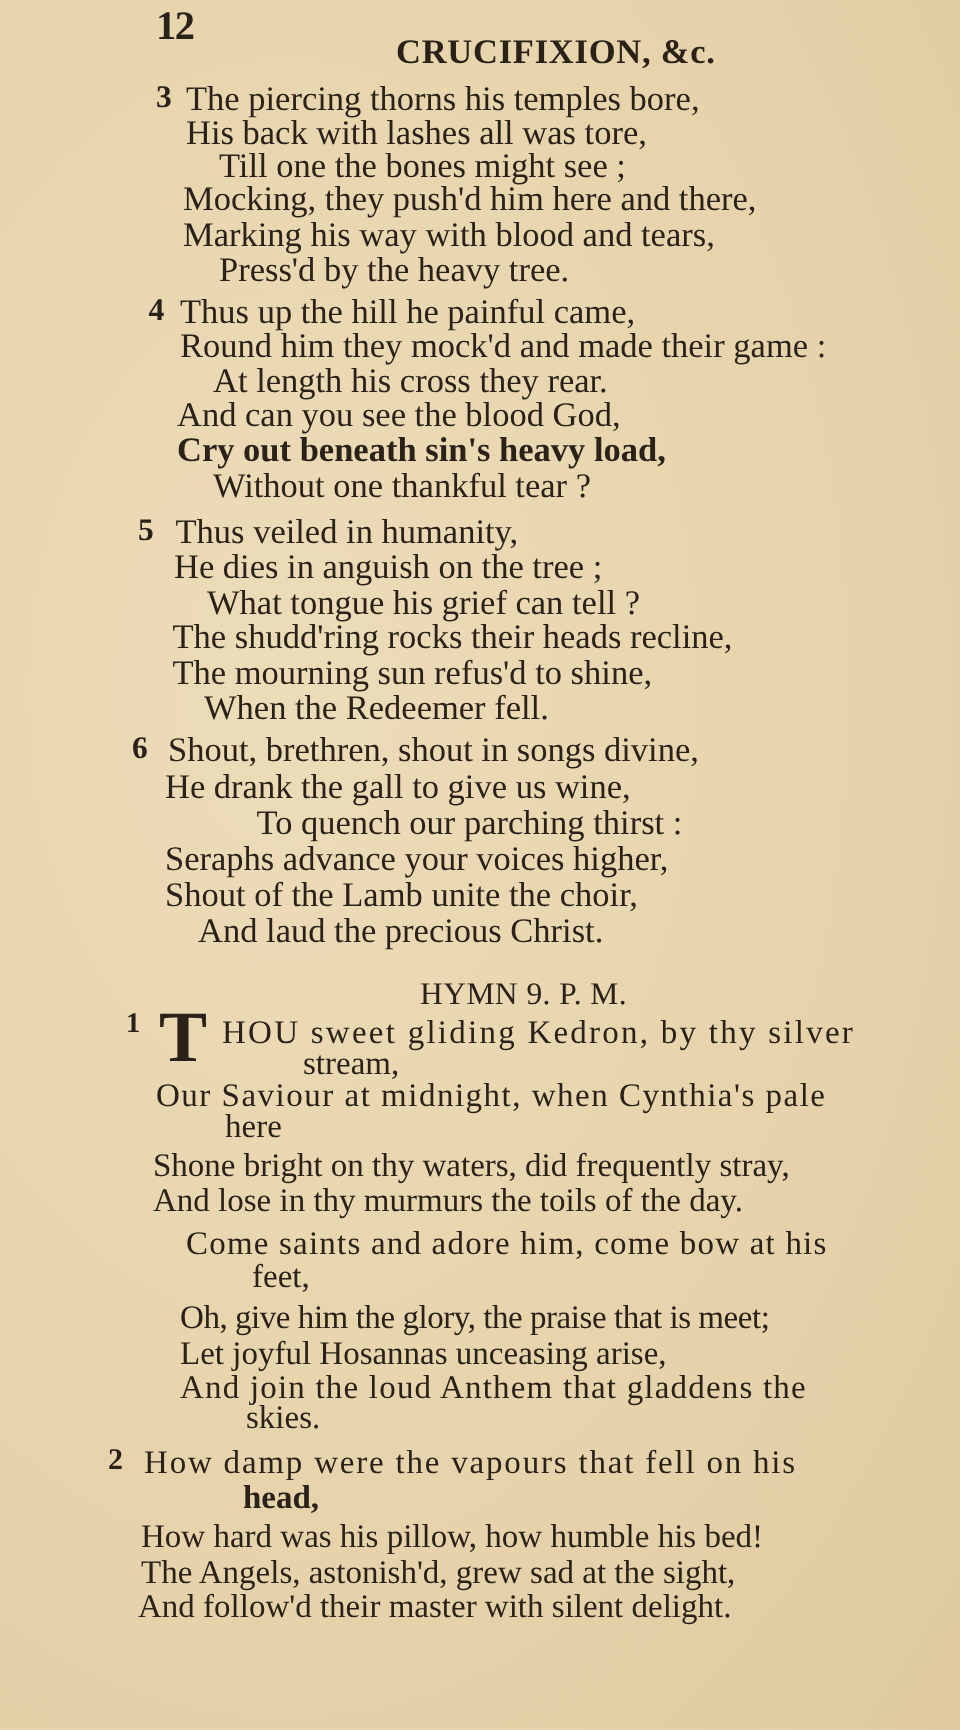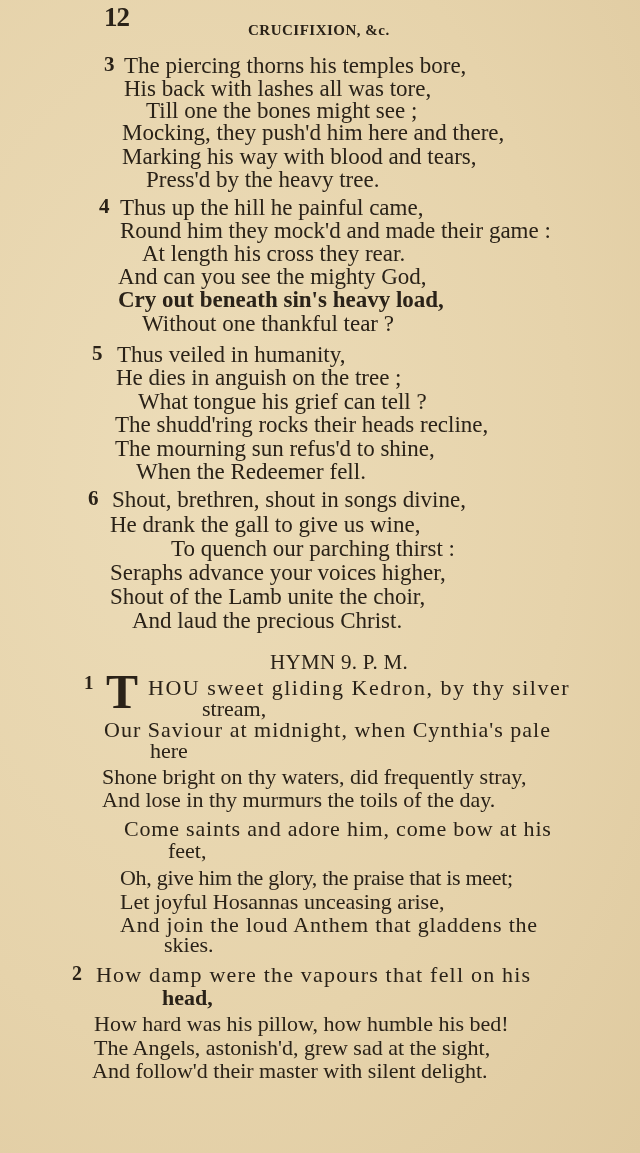--- a/index.html
+++ b/index.html
@@ -24,40 +24,40 @@
     .page-number {
       position: absolute;
       left: 104px;
       top: 2px;
       font-size: 27px;
       font-weight: bold;
       letter-spacing: -1px;
     }
     .running-head {
       position: absolute;
-      left: 248px;
+      left: 264px;
       top: 22px;
-      font-size: 15px;
+      font-size: 23px;
       font-weight: bold;
       letter-spacing: 0.5px;
     }
     .line {
       position: absolute;
       font-size: 23px;
       white-space: nowrap;
       line-height: 1;
     }
     .num {
       position: absolute;
       font-size: 21px;
       font-weight: bold;
     }
     .hymn-title {
       position: absolute;
-      left: 270px;
+      left: 280px;
       top: 650px;
       font-size: 21px;
       letter-spacing: 0.3px;
       text-align: right;
     }
     .dropcap {
       position: absolute;
       left: 106px;
       top: 668px;
       font-size: 48px;
@@ -82,21 +82,21 @@
     <div class="line" style="left:122px;top:121px;">Mocking, they push'd him here and there,</div>
     <div class="line" style="left:122px;top:145px;">Marking his way with blood and tears,</div>
     <div class="line" style="left:146px;top:168px;">Press'd by the heavy tree.</div>
   </div>
 
   <div>
     <span class="num" style="left:99px;top:194px;">4</span>
     <div class="line" style="left:120px;top:196px;">Thus up the hill he painful came,</div>
     <div class="line" style="left:120px;top:219px;">Round him they mock'd and made their game :</div>
     <div class="line" style="left:142px;top:242px;">At length his cross they rear.</div>
-    <div class="line" style="left:118px;top:265px;">And can you see the mighty God,</div>
+    <div class="line" style="left:118px;top:265px;">And can you see the blood God,</div>
     <div class="line" style="left:118px;top:288px;font-weight:bold;">Cry out beneath sin's heavy load,</div>
     <div class="line" style="left:142px;top:312px;">Without one thankful tear ?</div>
   </div>
 
   <div>
     <span class="num" style="left:92px;top:341px;">5</span>
     <div class="line" style="left:117px;top:343px;">Thus veiled in humanity,</div>
     <div class="line" style="left:116px;top:366px;">He dies in anguish on the tree ;</div>
     <div class="line" style="left:138px;top:390px;">What tongue his grief can tell ?</div>
     <div class="line" style="left:115px;top:413px;">The shudd'ring rocks their heads recline,</div>

